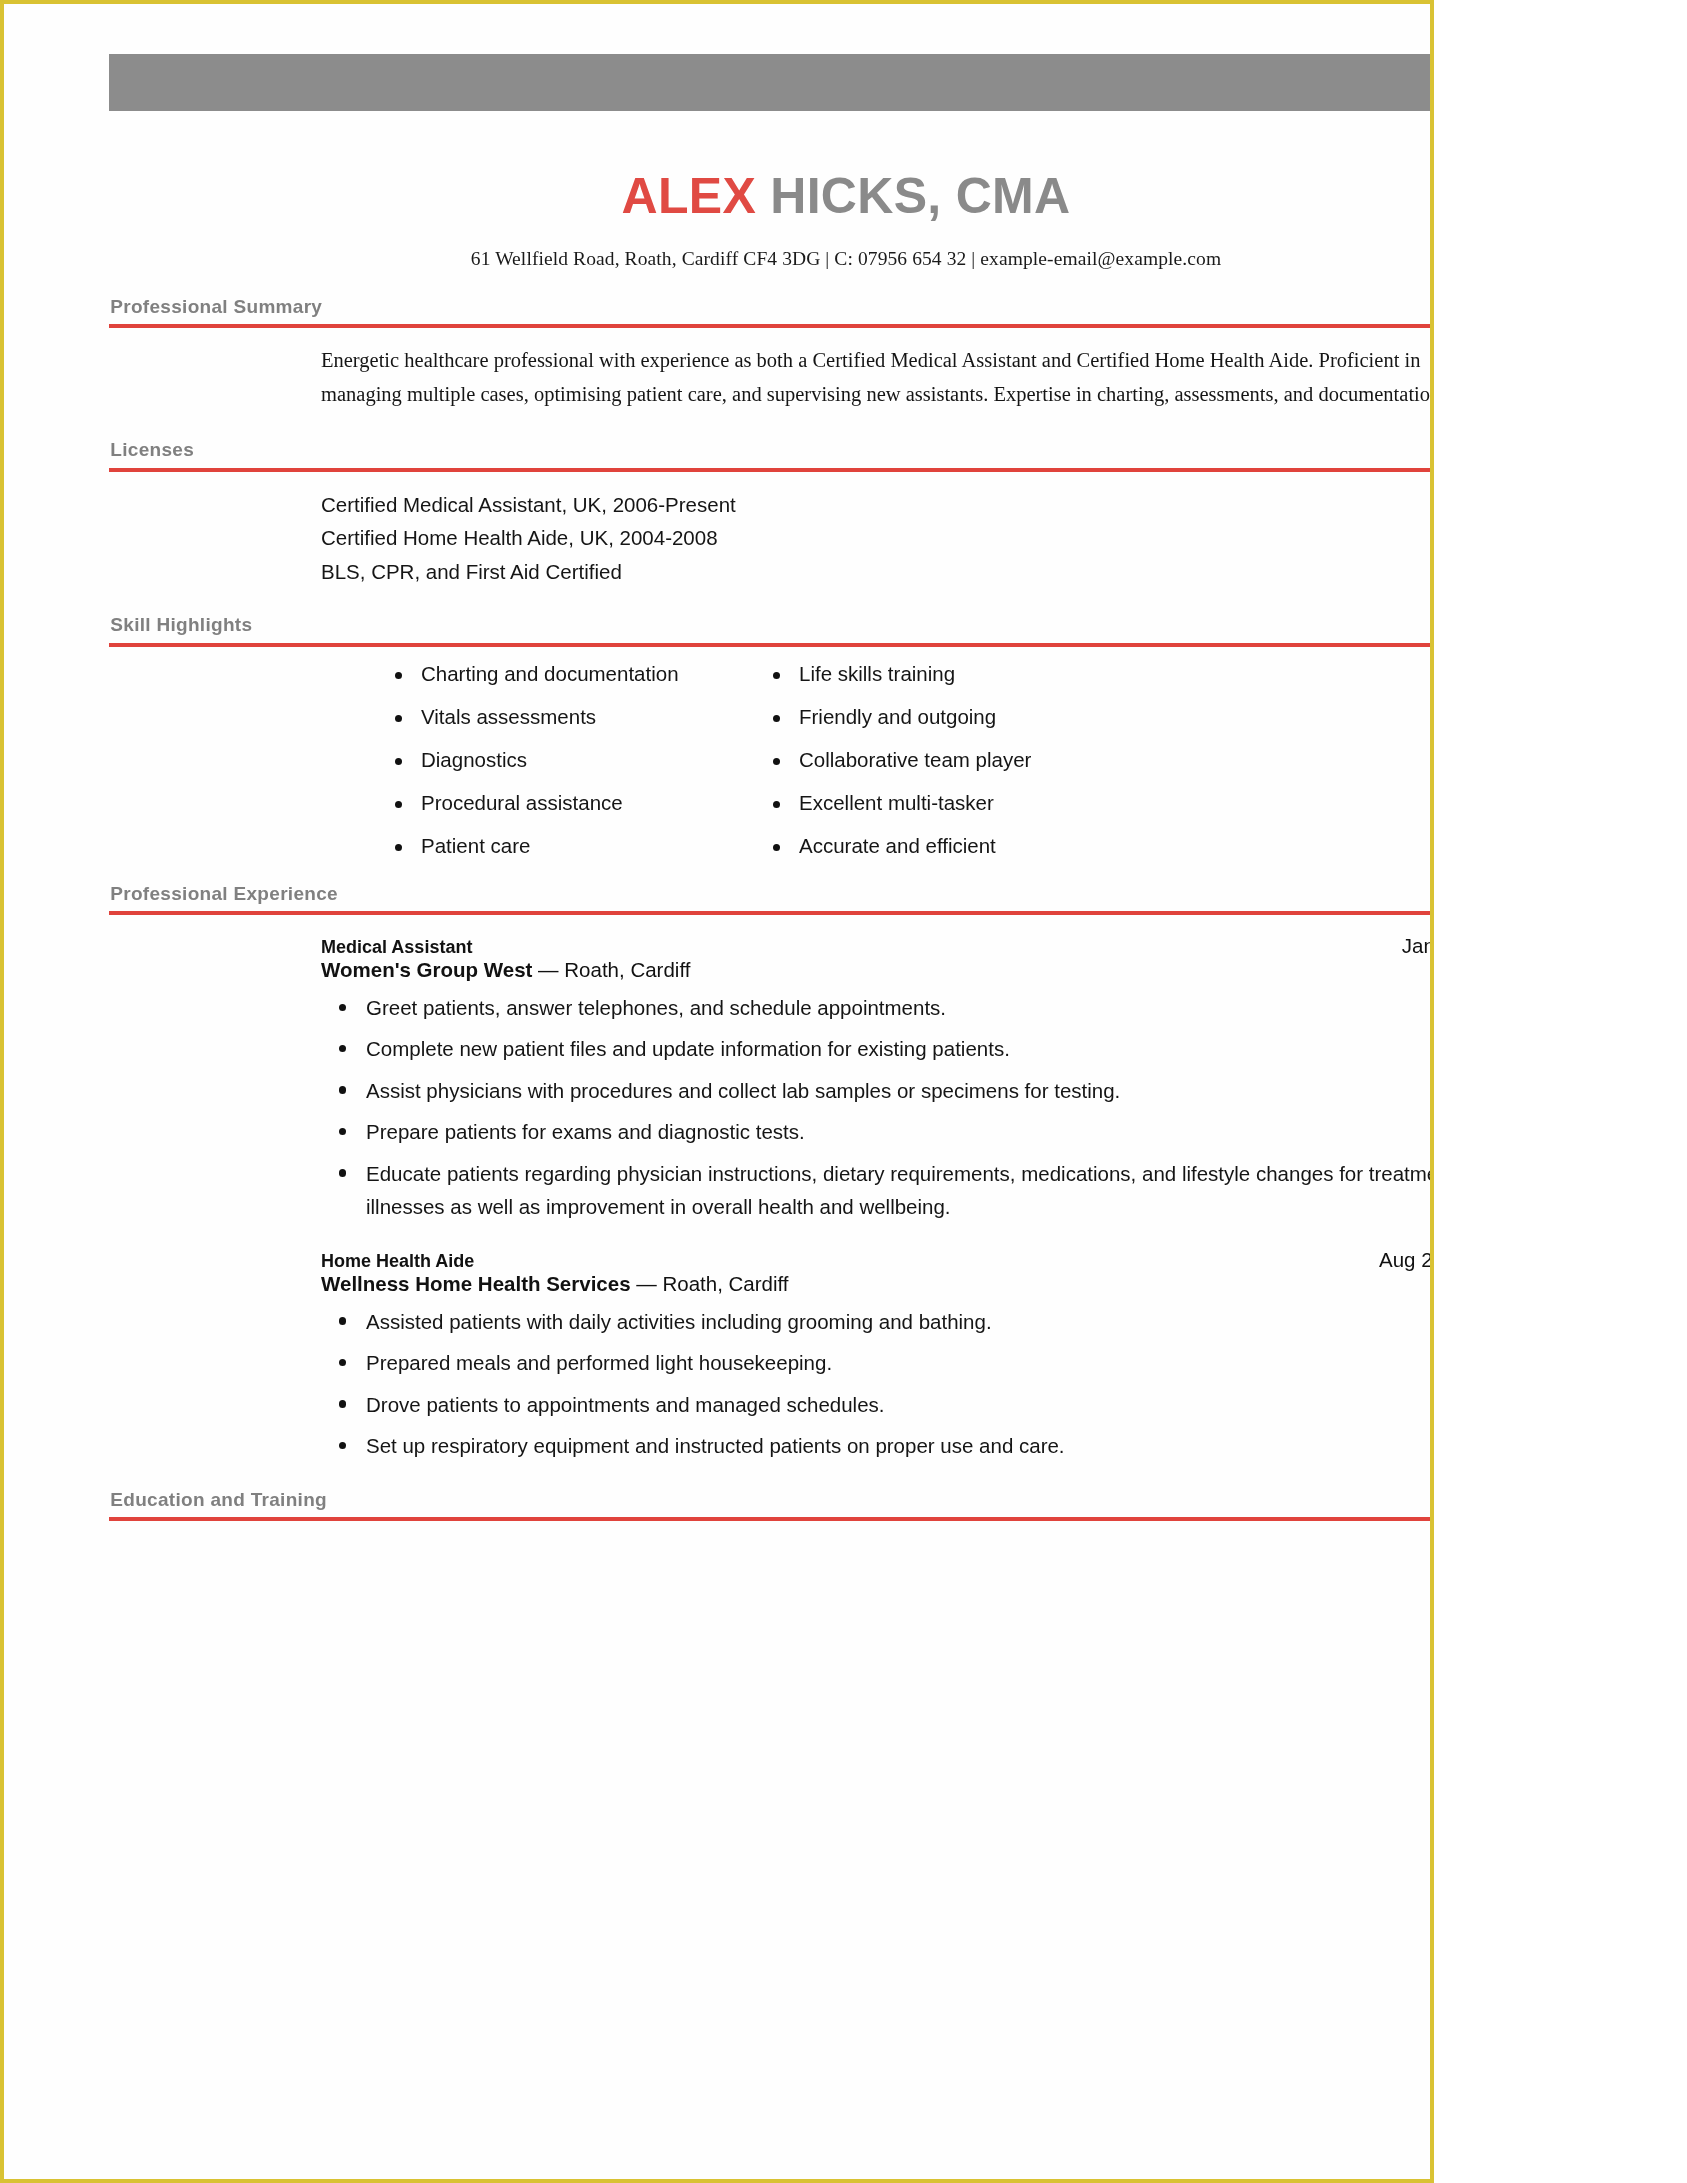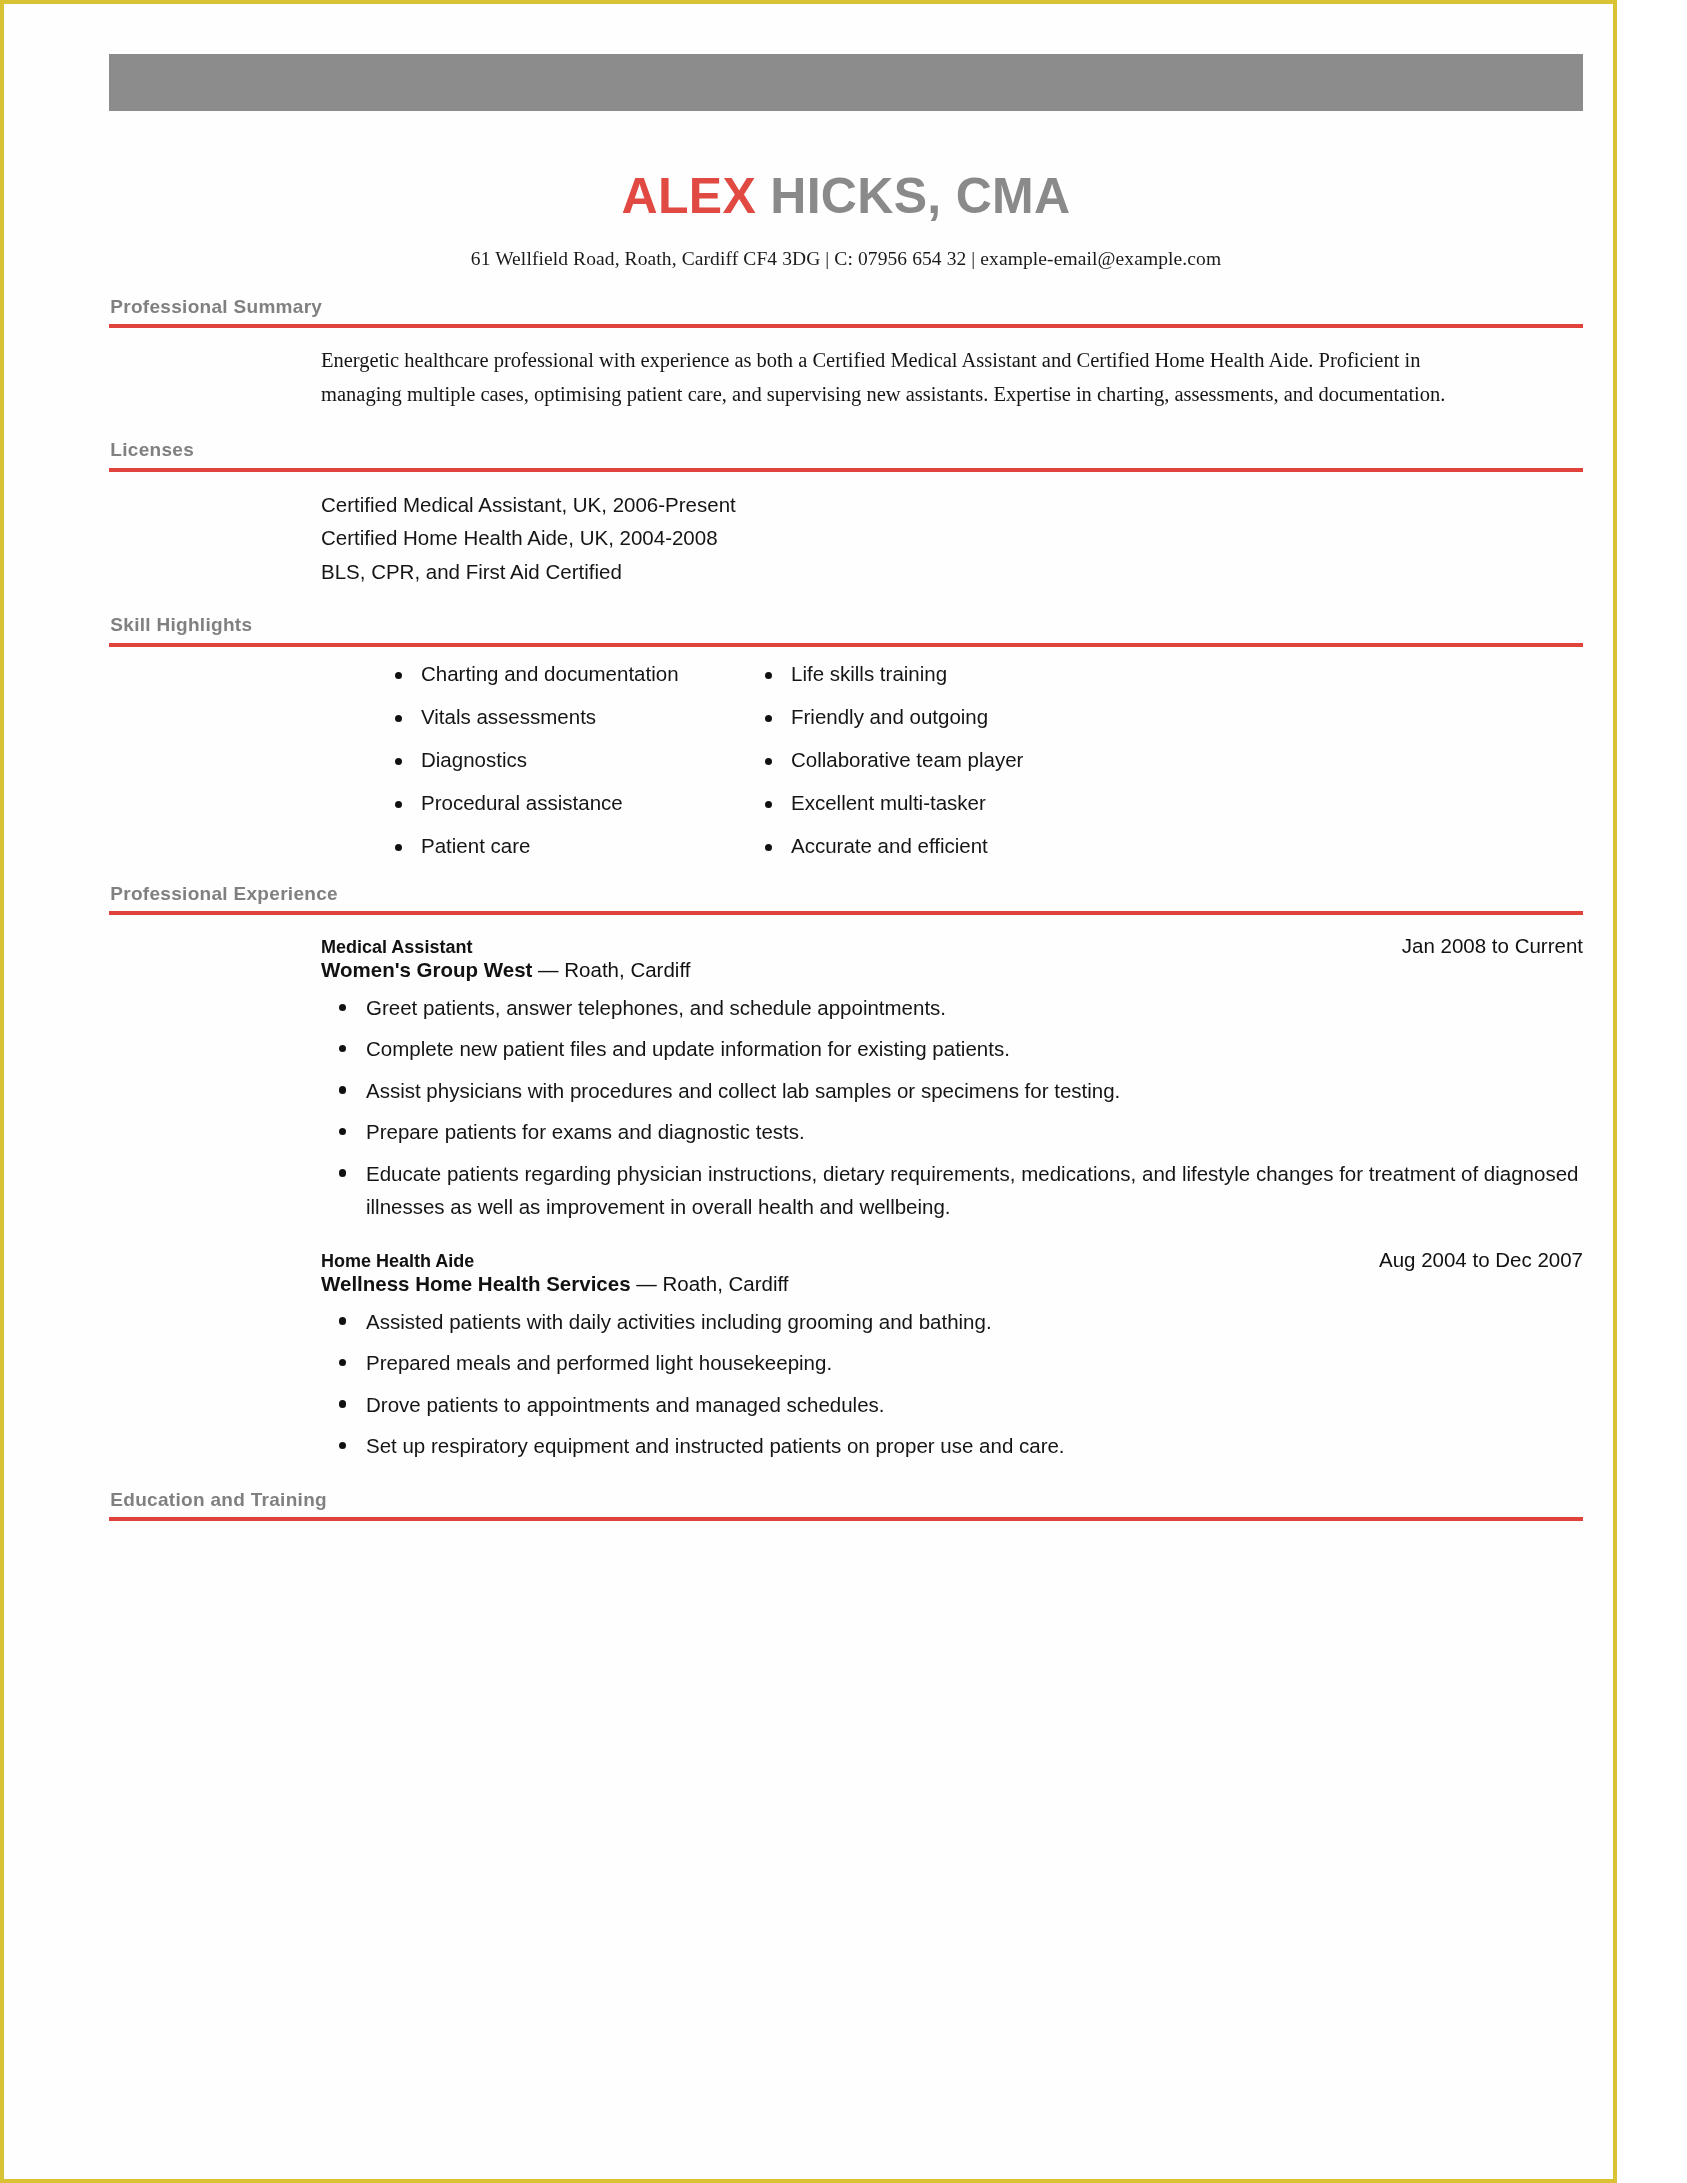--- a/index.html
+++ b/index.html
@@ -11,21 +11,21 @@
     width: 1687px;
     height: 2183px;
     font-family: "Liberation Sans", sans-serif;
     -webkit-font-smoothing: antialiased;
   }
 
   
   #page {
     position: relative;
     box-sizing: border-box;
-    width: 1617px;
+    width: 1434px;
     height: 2183px;
     background: #eab308;
     border: 4.6px solid #d9c233;
     overflow: hidden;
   }
 
   #sheet {
     position: absolute;
     left: 0;
     top: 0;
@@ -114,21 +114,21 @@
     font-size: 20.5px;
     color: #151515;
     line-height: 1.63;
   }
 
   
   .skills-wrap {
     display: flex;
     margin-left: 278px;
     margin-top: 17px;
-    gap: 0px;
+    gap: 8px;
   }
   .skills-col {
     width: 370px;
     list-style: none;
     margin: 0;
     padding: 0;
   }
   .skills-col.second { width: 370px; }
   .skill-item {
     position: relative;

